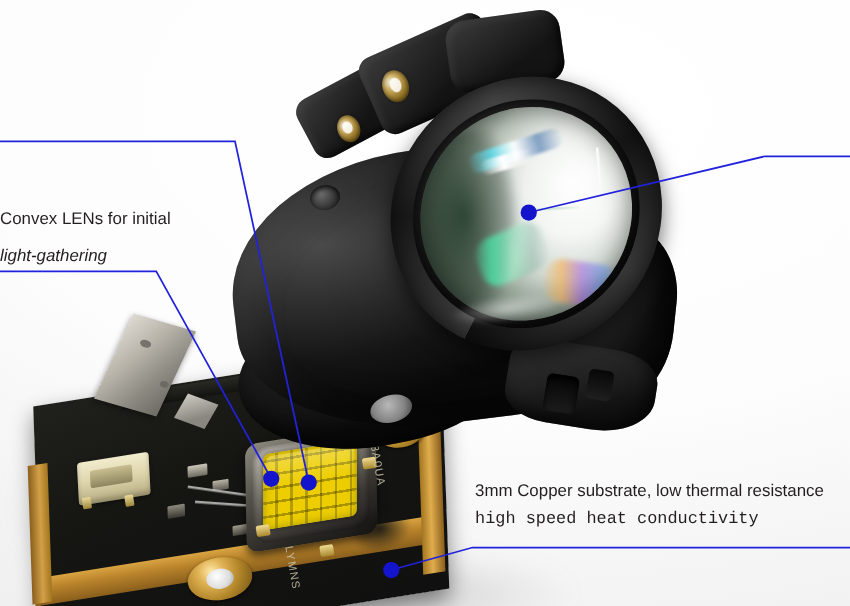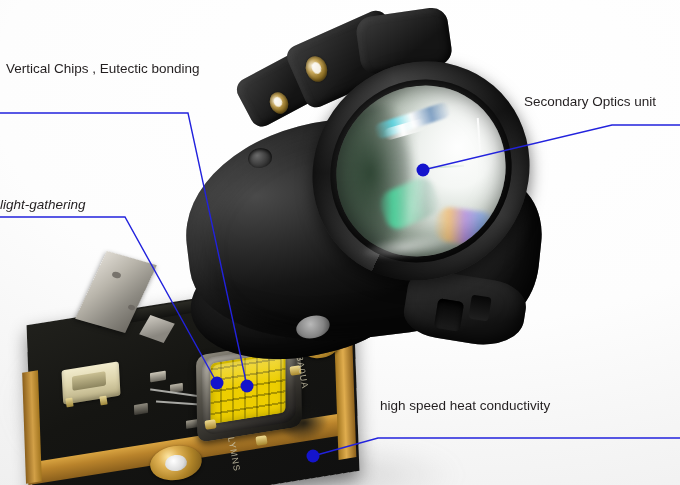--- a/index.html
+++ b/index.html
@@ -216,21 +216,21 @@
   svg.callouts{position:absolute;inset:0;width:680px;height:485px;pointer-events:none;}
 
   .label{position:absolute;color:#231f20;font-size:13.5px;line-height:1.0;
     font-family:"Liberation Sans",sans-serif;white-space:nowrap;}
   .lbl-a1{left:6px;top:62px;}
   .lbl-a2{left:6px;top:89px;}
   .lbl-b1{left:0px;top:168px;}
   .lbl-b2{left:0px;top:198px;font-style:italic;}
   .lbl-c{left:524px;top:95px;}
   .lbl-d1{left:380px;top:386px;}
-  .lbl-d2{left:380px;top:399px;}
+  .lbl-d2{left:380px;top:409px;font-family:Liberation Mono, monospace;}
 </style>
 </head>
 <body>
 
 <div id="stage">
 
   <div class="photo">
     <div class="bg-sheen"></div>
     <div class="bg-shadow-left"></div>
     <div class="bg-shadow-bottom"></div>
@@ -325,21 +325,21 @@
       <path d="M680,438 L378,438 L313,456"></path>
     </g>
     <g fill="#1414cc">
       <circle cx="247" cy="386" r="6.5"></circle>
       <circle cx="217" cy="383" r="6.5"></circle>
       <circle cx="423" cy="170" r="6.5"></circle>
       <circle cx="313" cy="456" r="6.5"></circle>
     </g>
   </svg>
 
-  <div class="label lbl-a1">Vertical Chips , Eutectic bonding</div>
-
+
+  <div class="label lbl-b1">Convex LENs for initial</div>
   <div class="label lbl-b2">light-gathering</div>
 
-  <div class="label lbl-c">Secondary Optics unit</div>
-
+
+  <div class="label lbl-d1">3mm Copper substrate, low thermal resistance</div>
   <div class="label lbl-d2">high speed heat conductivity</div>
 
 </div>
 
 </body></html>

